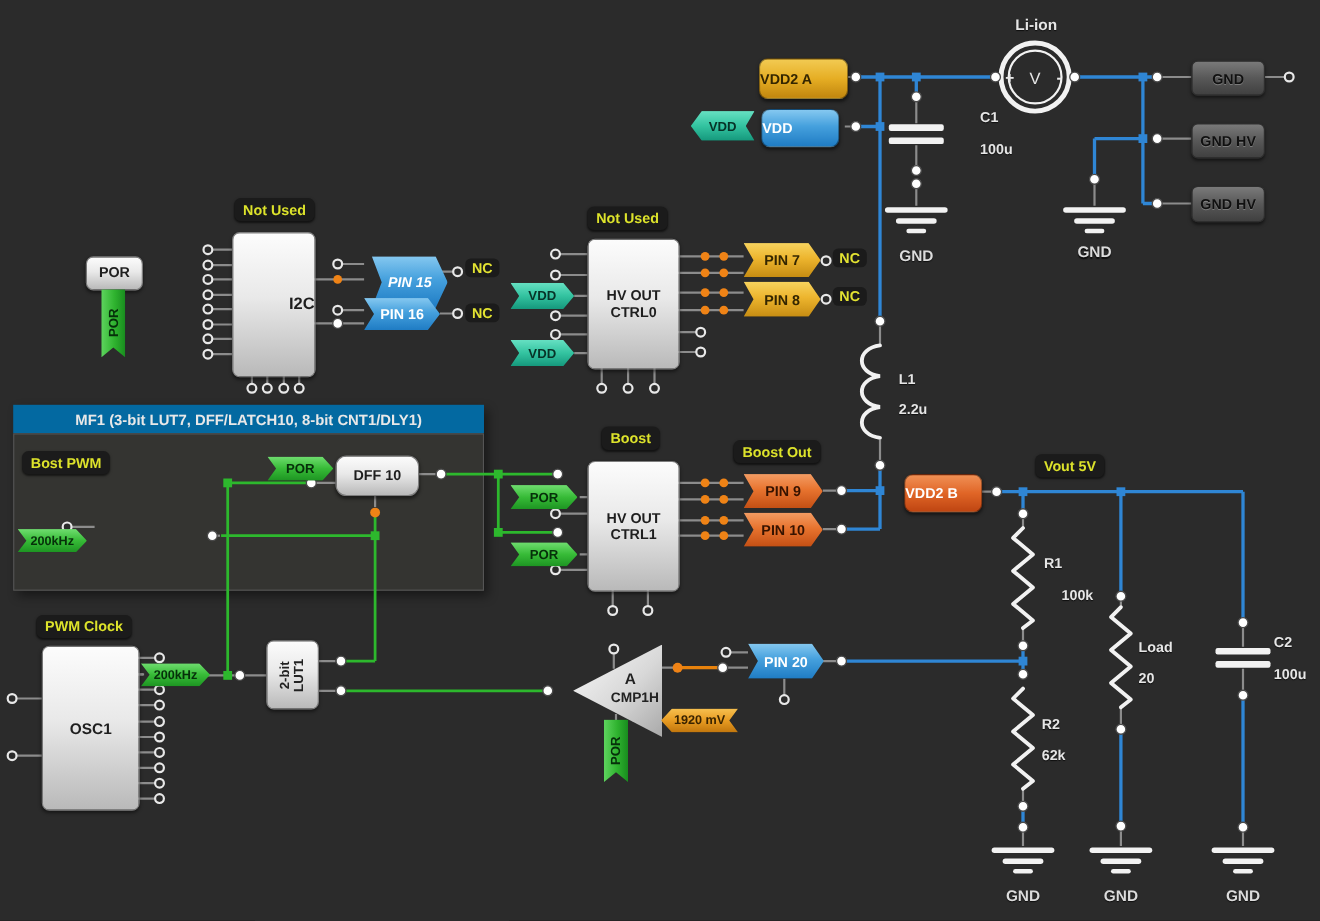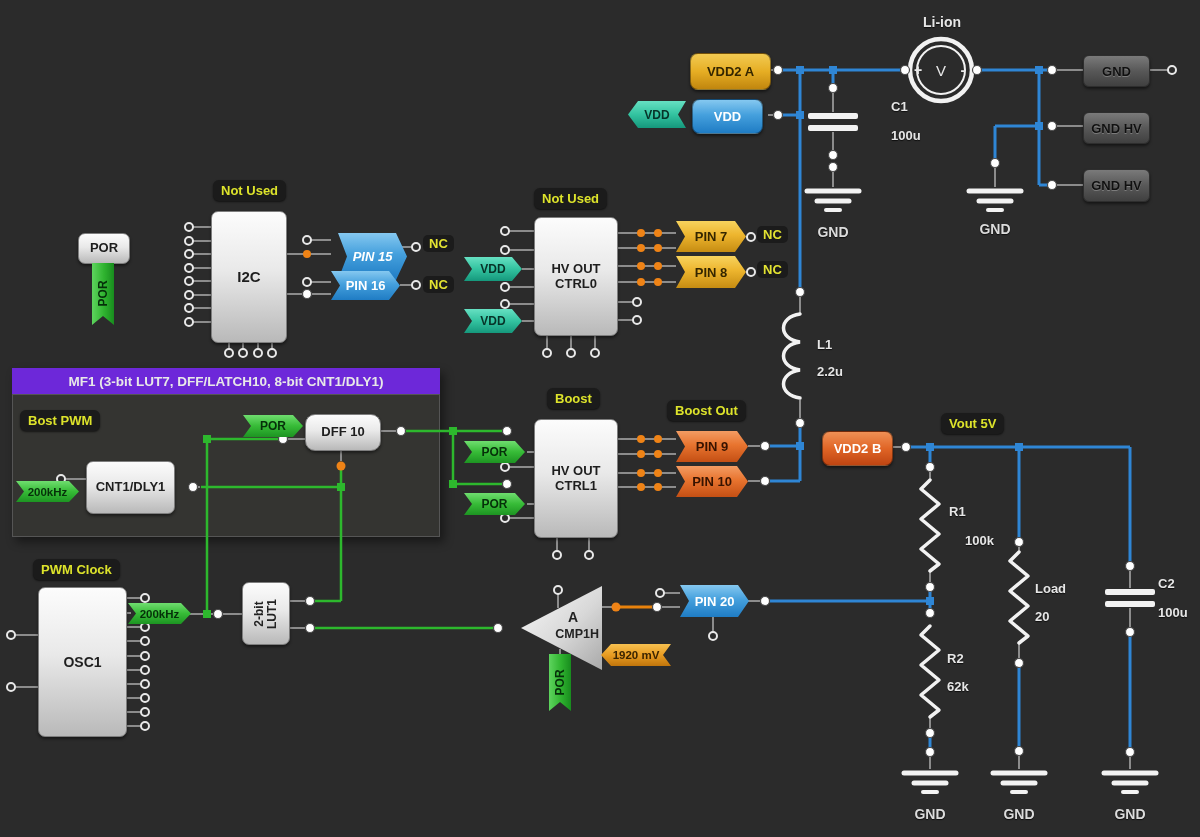--- a/index.html
+++ b/index.html
@@ -18,21 +18,21 @@
   
   .pinflag{position:absolute;display:flex;align-items:center;justify-content:center;
     font-size:13px;font-weight:700;z-index:3;
     clip-path:polygon(0% 0%,calc(100% - 11px) 0%,100% 50%,calc(100% - 11px) 100%,0% 100%,9px 50%);
     filter:drop-shadow(0 2px 2px rgba(0,0,0,.5));}
   .pin-yellow{background:linear-gradient(180deg,#f7d35e 0%,#edb52e 45%,#c68c12 100%);color:#33250raw0;}
   .pin-yellow{color:#342600;}
   .pin-orange{background:linear-gradient(180deg,#f39c63 0%,#e8742f 45%,#c44f14 100%);color:#371300;}
   .pin-blue{background:linear-gradient(180deg,#85c8f0 0%,#45a0dd 45%,#1f7cc4 100%);color:#fff;}
   
-  .srcblk{position:absolute;display:flex;align-items:center;justify-content:center;
+  .srcblk{position:absolute;display:flex;align-items:center;
     border-radius:8px;font-size:13px;font-weight:700;z-index:3;box-shadow:0 2px 3px rgba(0,0,0,.5);
     border:1px solid rgba(0,0,0,.4);}
   .src-gold{background:linear-gradient(180deg,#f2ca52 0%,#e6ae24 50%,#c1860e 100%);color:#342600;}
   .src-blue{background:linear-gradient(180deg,#85c8f0 0%,#45a0dd 45%,#1f7cc4 100%);color:#fff;}
   .src-orangered{background:linear-gradient(180deg,#f09055 0%,#e06526 50%,#bf4512 100%);color:#fff;}
   
   .flag{position:absolute;display:flex;align-items:center;justify-content:center;
     font-size:12px;font-weight:700;z-index:3;filter:drop-shadow(0 1px 2px rgba(0,0,0,.5));}
   .flag-r{clip-path:polygon(0% 0%,calc(100% - 10px) 0%,100% 50%,calc(100% - 10px) 100%,0% 100%,8px 50%);}
   .flag-l{clip-path:polygon(10px 0%,100% 0%,calc(100% - 8px) 50%,100% 100%,10px 100%,0% 50%);}
@@ -51,21 +51,21 @@
   .nc{position:absolute;background:#1b1b1b;border-radius:5px;color:#e3e332;font-size:13px;
     font-weight:700;padding:1px 6px;z-index:4;}
   
   .clabel{position:absolute;color:#e6e6e6;font-size:13px;font-weight:600;z-index:4;
     text-shadow:0 1px 1px rgba(0,0,0,.7);white-space:nowrap;}
   .gndlabel{position:absolute;color:#dcdcdc;font-size:14px;font-weight:700;z-index:4;
     width:44px;text-align:center;text-shadow:0 1px 1px rgba(0,0,0,.7);}
   
   #mf1{position:absolute;left:12px;top:368px;width:428px;height:169px;z-index:1;
     background:#35353100;box-shadow:4px 5px 9px rgba(0,0,0,.45);}
-  #mf1 .hdr{position:absolute;left:0;top:0;width:100%;height:26px;background:#6d28d9;
+  #mf1 .hdr{position:absolute;left:0;top:0;width:100%;height:26px;background:#0369a1;
     color:#e8e8e8;font-size:13.5px;font-weight:600;display:flex;align-items:center;justify-content:center;}
   #mf1 .body{position:absolute;left:0;top:26px;width:calc(100% - 2px);height:141px;
     background:#343431;border:1px solid #555;}
   
   #cmp{position:absolute;left:521px;top:586px;width:81px;height:84px;z-index:3;
     background:linear-gradient(135deg,#fafafa 0%,#d8d8d8 55%,#a9a9a9 100%);
     clip-path:polygon(0% 50%,100% 0%,100% 100%);filter:drop-shadow(0 2px 2px rgba(0,0,0,.5));}
   #cmp .a{position:absolute;right:24px;top:23px;font-size:14px;font-weight:600;color:#222;}
   #cmp .n{position:absolute;right:3px;top:41px;font-size:12.5px;font-weight:600;color:#222;}
   #lut1 .rot{position:absolute;left:50%;top:50%;transform:translate(-50%,-50%) rotate(-90deg);
@@ -313,41 +313,38 @@
       <circle cx="307" cy="254" r="4"></circle>
         <circle cx="341" cy="466" r="4.5"></circle>
         <circle cx="616" cy="607" r="4.5"></circle>
     </g>
   </svg>
 
   <div class="block" style="left:78px;top:233px;width:50px;height:29px;">
       <span>POR</span>
     </div>
 
-  <div class="block" style="left:211px;top:211px;width:74px;height:130px;font-size:15px;">
+  <div class="block" style="left:211px;top:211px;width:74px;height:130px;font-size:15px;justify-content:flex-end;">
       <span>I2C</span>
     </div>
 
   <div class="block" style="left:534px;top:217px;width:82px;height:117px;">
     <span>
       <span>HV OUT</span><br><span>CTRL0</span></span>
     </div>
 
   <div class="block" style="left:534px;top:419px;width:82px;height:117px;">
     <span>
       <span>HV OUT</span><br><span>CTRL1</span></span>
     </div>
 
   <div class="block" style="left:305px;top:414px;width:74px;height:35px;border-radius:10px;">
       <span>DFF 10</span>
     </div>
 
-  <div class="block" style="left:86px;top:461px;width:87px;height:51px;">
-      <span>CNT1/DLY1</span>
-    </div>
 
   <div class="block" style="left:38px;top:587px;width:87px;height:148px;font-size:14px;">
       <span>OSC1</span>
     </div>
 
   <div class="block" id="lut1" style="left:242px;top:582px;width:46px;height:61px;">
     <span class="rot">
       <span>2-bit</span><br><span>LUT1</span></span>
     </div>
 

